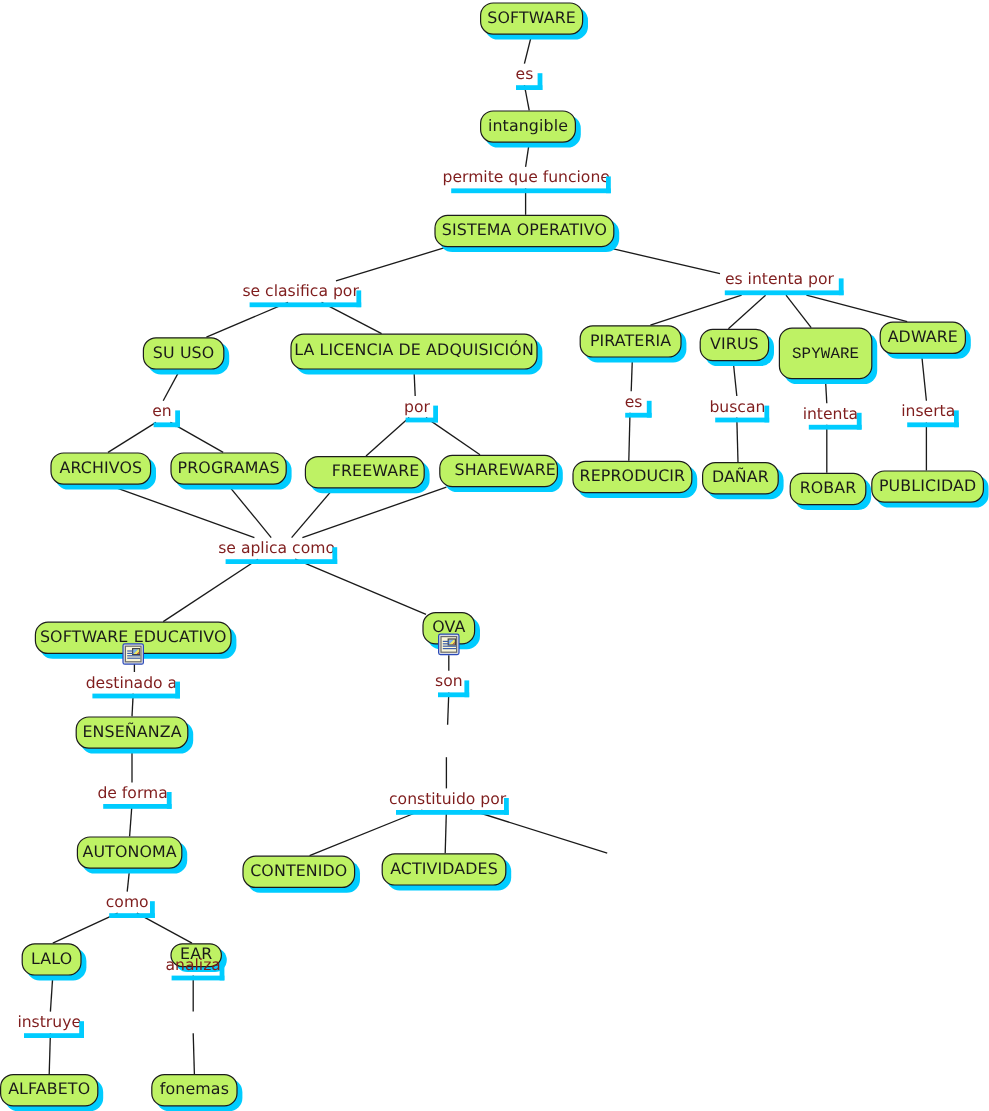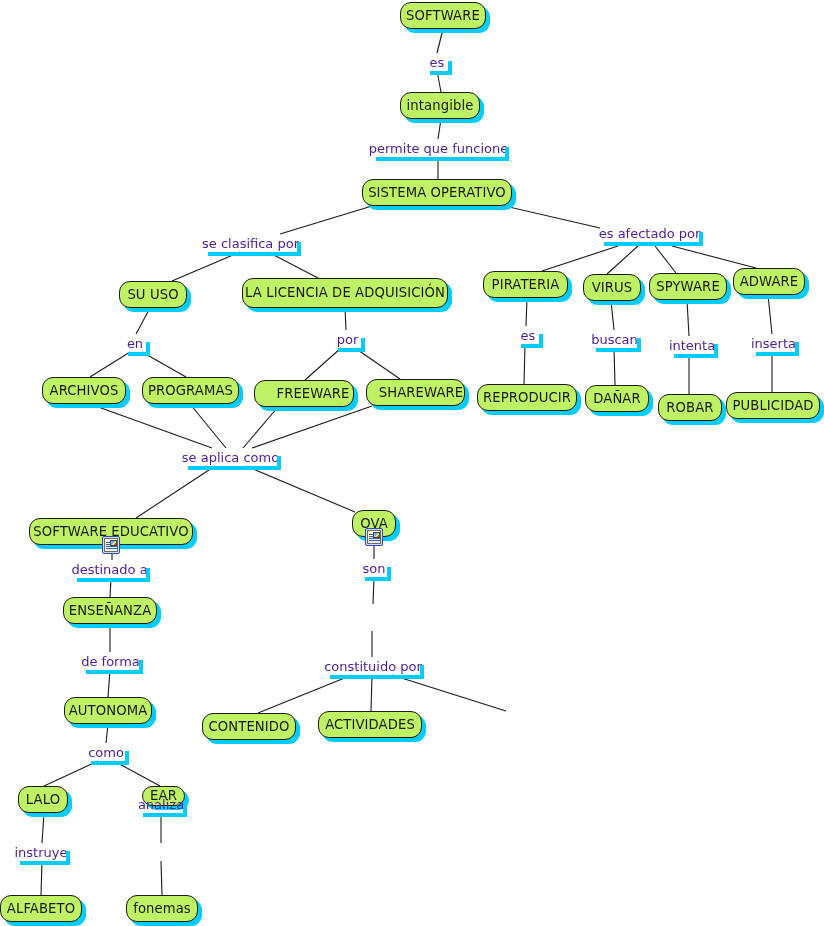--- a/index.html
+++ b/index.html
@@ -49,21 +49,21 @@
     display: block;
   }
   
   .linkphrase {
     position: absolute;
     box-sizing: border-box;
     display: flex;
     align-items: center;
     justify-content: center;
     background: transparent;
-    color: #4c1d95;
+    color: #7f1d1d;
     font-size: 13px;
     line-height: 1;
     white-space: nowrap;
     padding: 0 2px;
     z-index: 6;
   }
   .linkphrase::after {
     content: "";
     position: absolute;
     left: 4px;
@@ -200,21 +200,21 @@
     </div>
     <div class="node" style="left: 366px; top: 379px; width: 99px; height: 27px; padding-left: 20px;">
       <span class="node-text">SHAREWARE</span>
     </div>
     <div class="node" style="left: 483px; top: 271px; width: 85px; height: 27px;">
       <span class="node-text">PIRATERIA</span>
     </div>
     <div class="node" style="left: 583px; top: 274px; width: 58px; height: 27px;">
       <span class="node-text">VIRUS</span>
     </div>
-    <div class="node" style="left: 649px; top: 273px; width: 78px; height: 27px;">
+    <div class="node" style="left: 649px; top: 273px; width: 78px; height: 43px; font-family: Liberation Mono, monospace;">
       <span class="node-text">SPYWARE</span>
     </div>
     <div class="node" style="left: 733px; top: 268px; width: 72px; height: 27px;">
       <span class="node-text">ADWARE</span>
     </div>
     <div class="node" style="left: 477px; top: 384px; width: 100px; height: 27px;">
       <span class="node-text">REPRODUCIR</span>
     </div>
     <div class="node" style="left: 585px; top: 385px; width: 64px; height: 27px;">
       <span class="node-text">DAÑAR</span>
@@ -278,21 +278,21 @@
     <div class="linkphrase" style="left: 426px; top: 53px; width: 22px; height: 18px;">
       <span>es</span>
     </div>
     <div class="linkphrase" style="left: 372px; top: 139px; width: 133px; height: 18px;">
       <span>permite que funcione</span>
     </div>
     <div class="linkphrase" style="left: 204px; top: 234px; width: 93px; height: 18px;">
       <span>se clasifica por</span>
     </div>
     <div class="linkphrase" style="left: 600px; top: 224px; width: 99px; height: 18px;">
-      <span>es afectado por</span>
+      <span>es intenta por</span>
     </div>
     <div class="linkphrase" style="left: 124px; top: 334px; width: 22px; height: 18px;">
       <span>en</span>
     </div>
     <div class="linkphrase" style="left: 334px; top: 330px; width: 27px; height: 18px;">
       <span>por</span>
     </div>
     <div class="linkphrase" style="left: 517px; top: 326px; width: 22px; height: 18px;">
       <span>es</span>
     </div>

